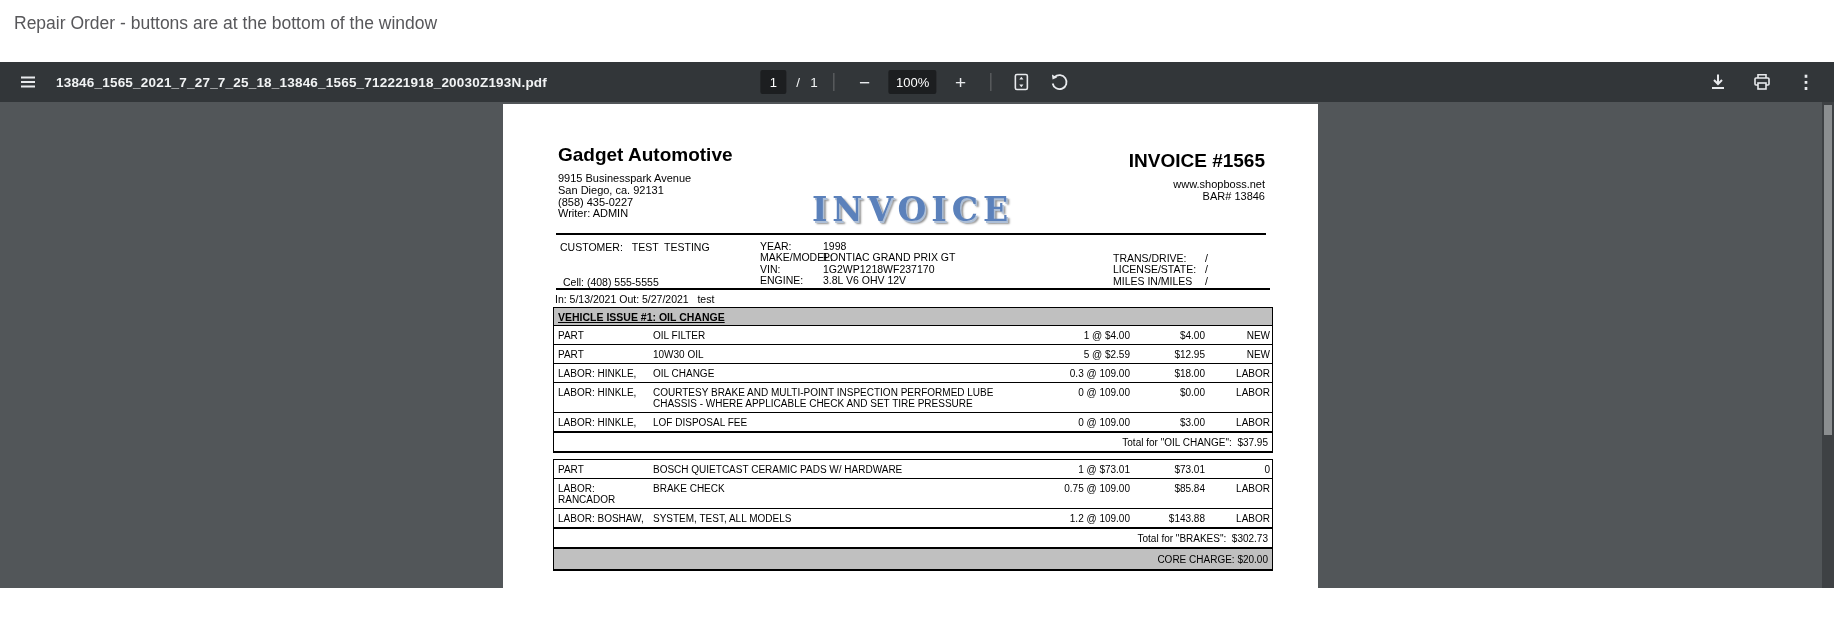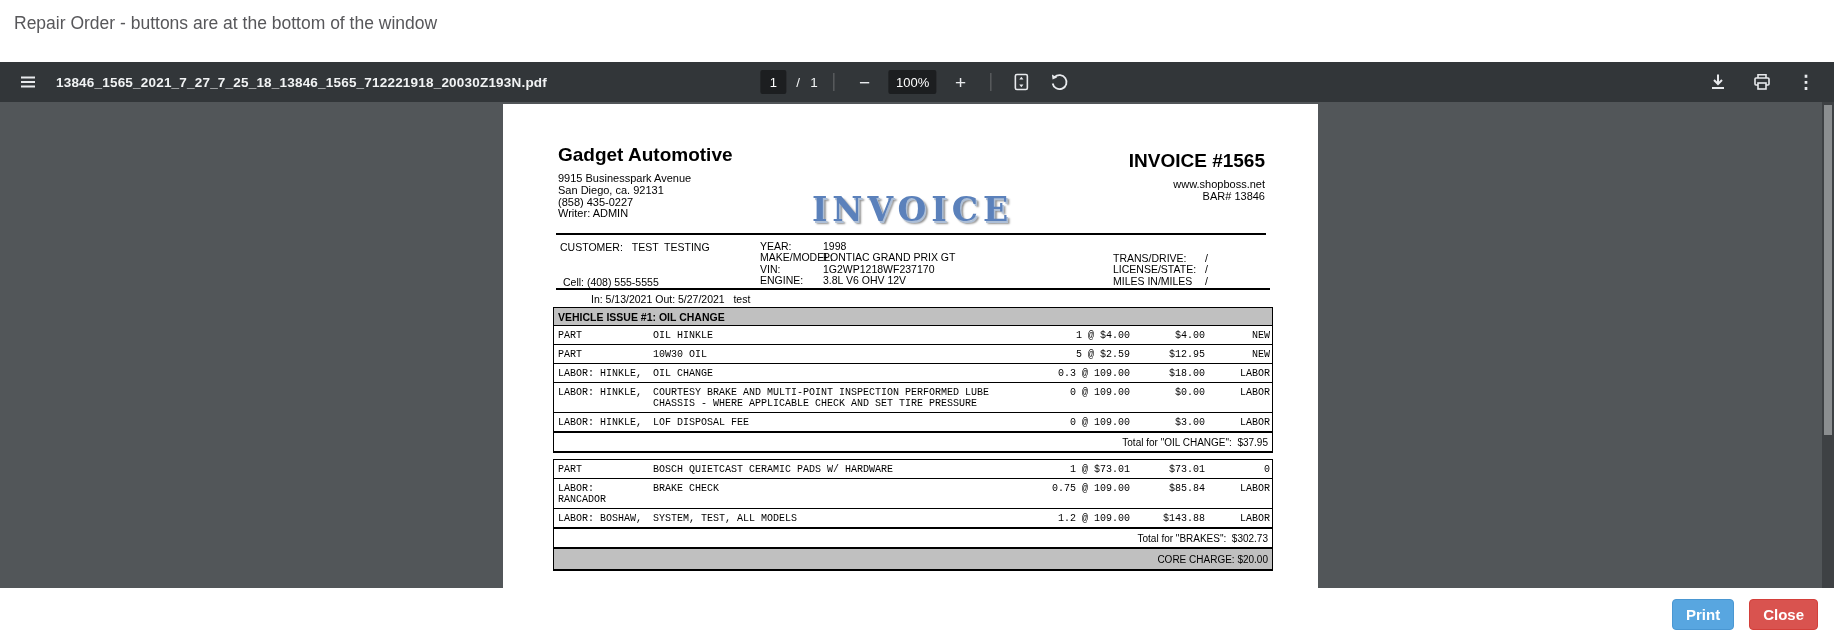--- a/index.html
+++ b/index.html
@@ -52,30 +52,30 @@
   .info { position:absolute; left:0; top:0; width:100%; font-size:10.5px; }
   .customer { position:absolute; left:57px; top:137px; }
   .customer .name { margin-left:9px; white-space:pre; }
   .cell { position:absolute; left:60px; top:172px;text-align:center; }
   .vcol { position:absolute; left:249px; top:137px; }
   .scol { position:absolute; left:610px; top:137px;margin-top:12px; }
   .vrow { line-height:11.4px; white-space:nowrap; }
   .vlabel { display:inline-block; width:63px;margin-left:8px; }
   .slabel { display:inline-block; width:92px; }
   .divider2 { position:absolute; left:53px; right:48px; top:184px; height:2px; background:#000; }
-  .dateline { position:absolute; left:52px; top:189px; font-size:10.5px; white-space:pre;margin-left:36px; }
+  .dateline { position:absolute; left:52px; top:189px; font-size:10.5px; white-space:pre; }
 
   
   .tablewrap { position:absolute; left:50px; top:203px; width:720px; font-size:10px; }
   .sect { border:1px solid #000; border-bottom-width:2px; }
   .sect + .sect { margin-top:6px; }
-  .secthdr { background:#c0c0c0; border-bottom:1px solid #000; font-weight:bold; font-size:10.5px; padding:2.5px 4px; }
+  .secthdr { background:#c0c0c0; border-bottom:1px solid #000; font-weight:bold; font-size:10.5px; padding:2.5px 4px;text-decoration:underline; }
   .trow { display:grid; grid-template-columns:95px 355px 130px 75px 65px; padding:3.5px 0; line-height:11px; }
   .trow + .trow { border-top:1px solid #000; }
-  .c { padding:0 4px;font-family:Liberation Mono, monospace; }
+  .c { padding:0 4px; }
   .qty, .total, .tag { text-align:right; }
   .totalrow { border-top:2px solid #000; text-align:right; padding:3.5px 4px; white-space:pre; }
   .corerow { border-top:2px solid #000; background:#c0c0c0; text-align:right; padding:4.5px 4px; white-space:pre; }
 
   
   .footer { position:absolute; bottom:0; left:0; right:0; height:52px; background:#fff;
             display:flex; align-items:center; justify-content:flex-end; gap:15px; padding-right:16px; }
   .btn { font-family:"Liberation Sans", sans-serif; font-size:15px; font-weight:bold; color:#fff;
          padding:6px 13px; border-radius:4px; cursor:pointer; }
   .btn-print { background:#58a6e0; border:1px solid #4a97d2; }
@@ -195,21 +195,21 @@
 
       <div class="divider2"></div>
       <div class="dateline">In: 5/13/2021 Out: 5/27/2021   test</div>
 
       <div class="tablewrap">
 
         <div class="sect">
           <div class="secthdr">VEHICLE ISSUE #1: OIL CHANGE</div>
           <div class="trow">
             <div class="c type">PART</div>
-            <div class="c desc">OIL HINKLE</div>
+            <div class="c desc">OIL FILTER</div>
             <div class="c qty">1 @ $4.00</div>
             <div class="c total">$4.00</div>
             <div class="c tag">NEW</div>
           </div>
           <div class="trow">
             <div class="c type">PART</div>
             <div class="c desc">10W30 OIL</div>
             <div class="c qty">5 @ $2.59</div>
             <div class="c total">$12.95</div>
             <div class="c tag">NEW</div>
@@ -265,18 +265,14 @@
         </div>
 
       </div>
     </div>
 
     <div class="sb-track">
       <div class="sb-thumb"></div>
     </div>
   </div>
 
-  <div class="footer">
-    <button class="btn btn-print">Print</button>
-    <button class="btn btn-close">Close</button>
-  </div>
 
 </div>
 
 </body></html>

